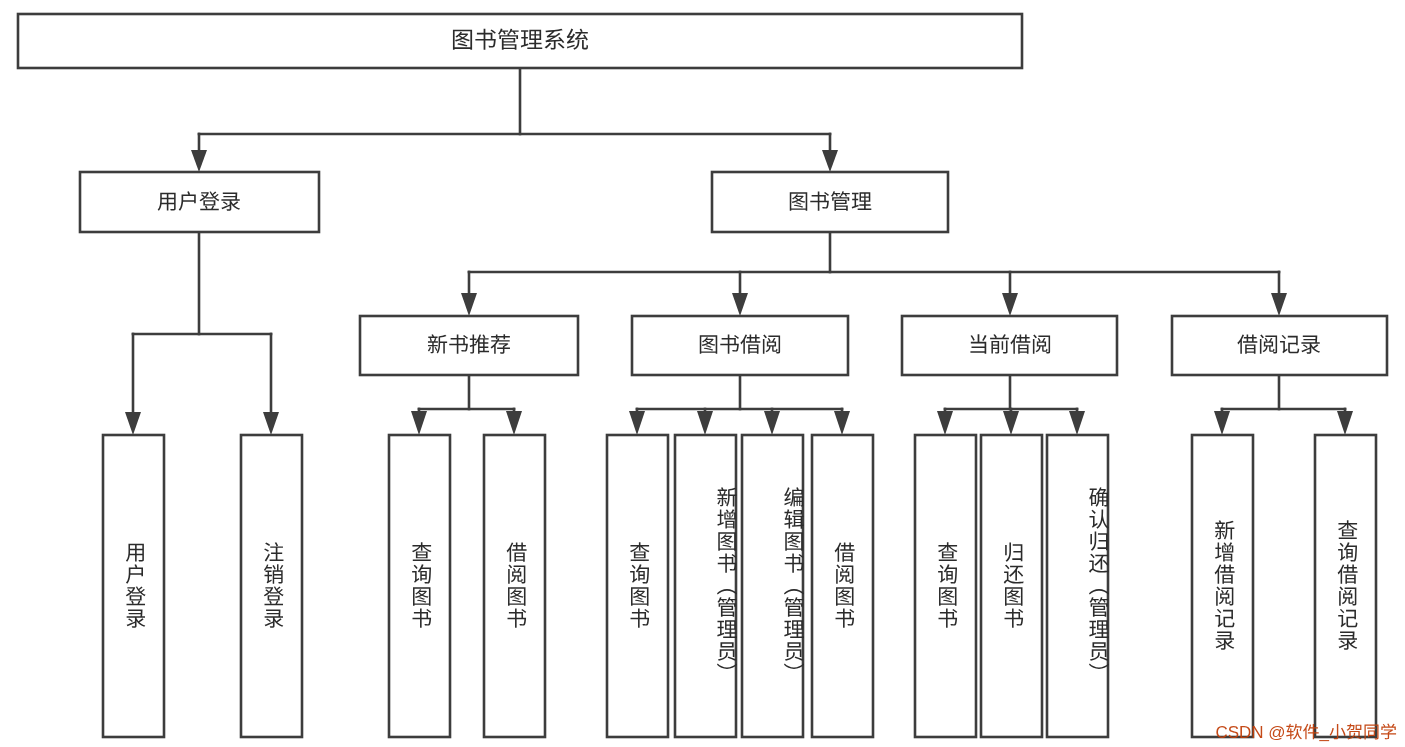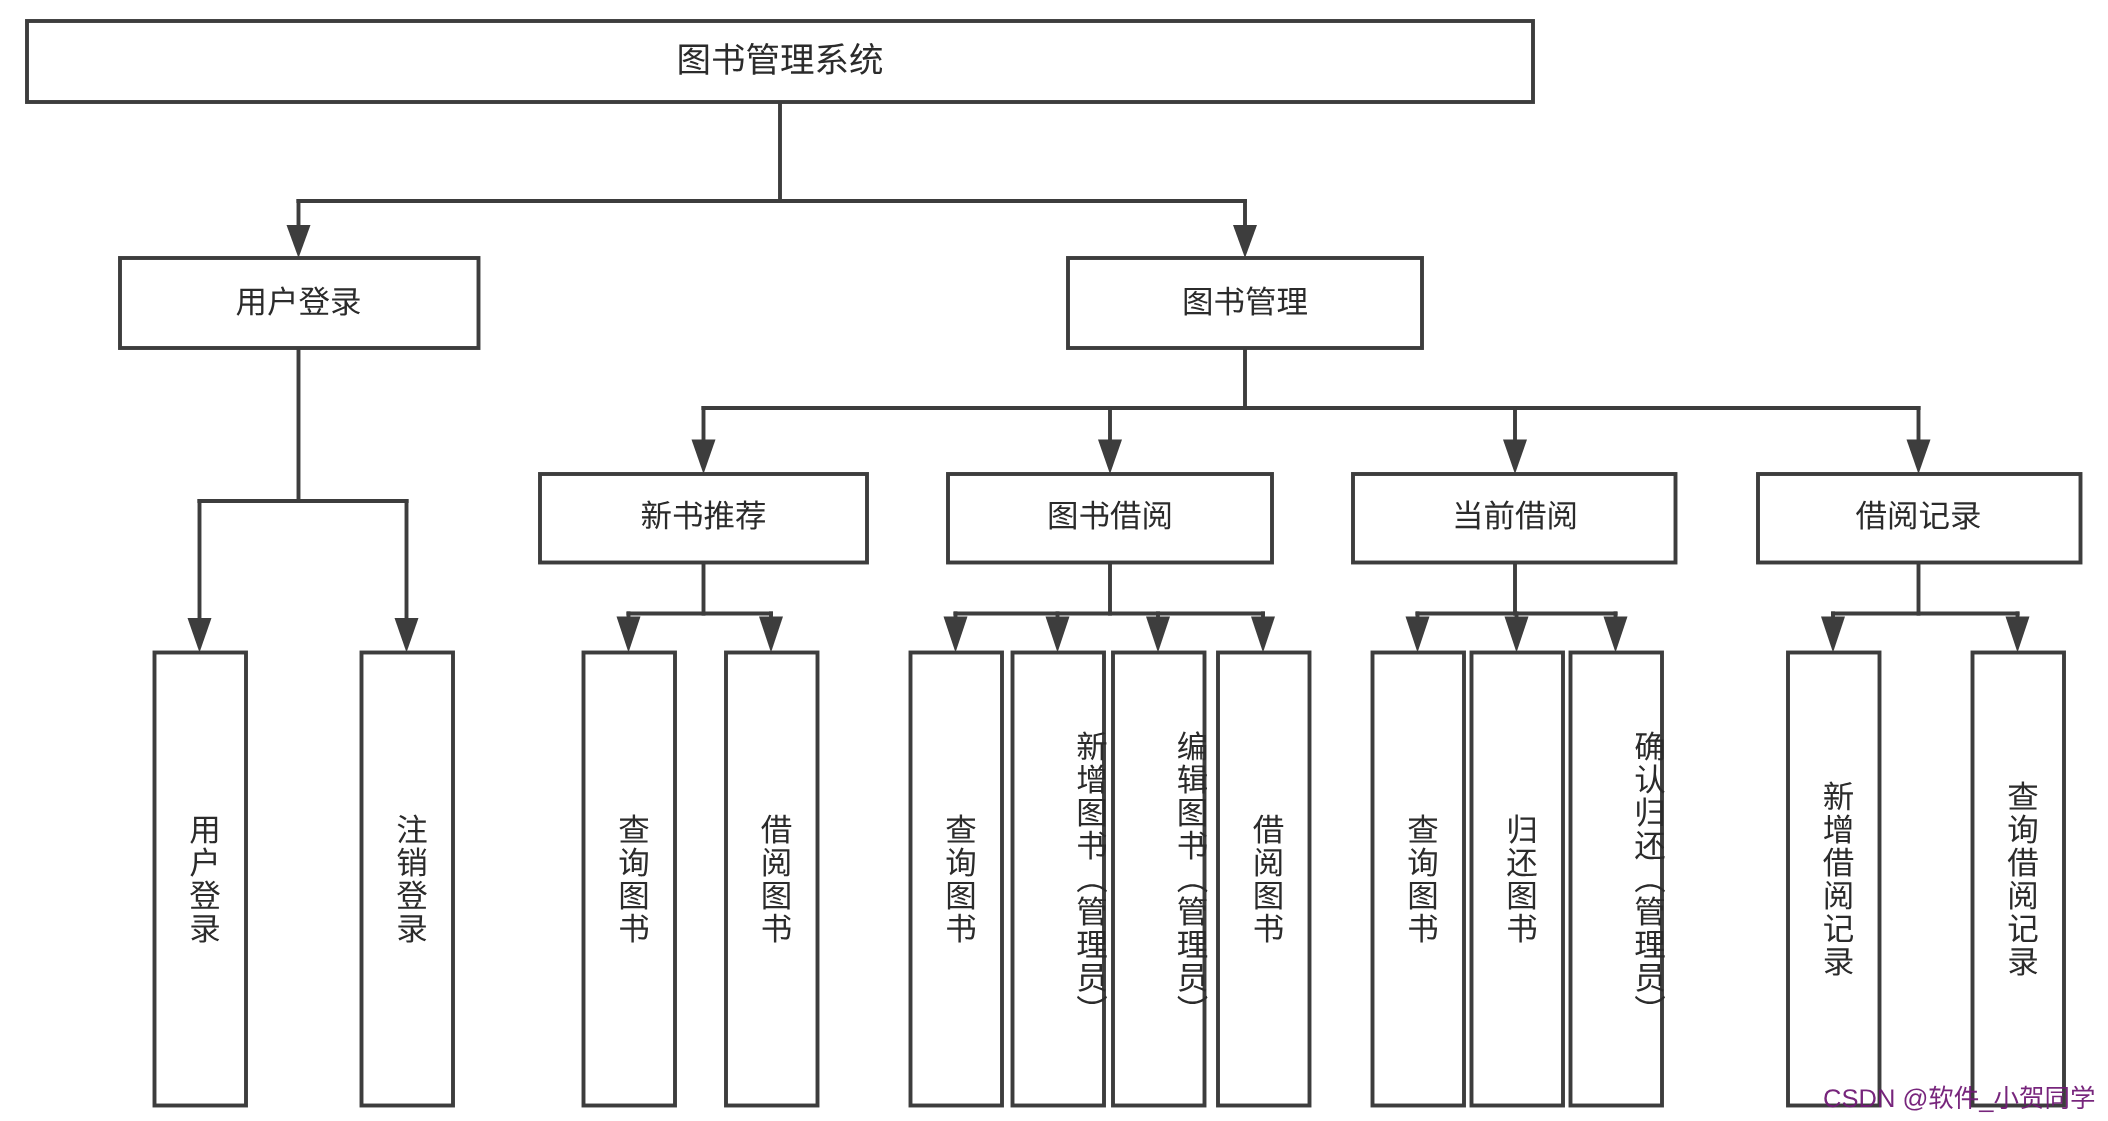--- a/index.html
+++ b/index.html
@@ -66,21 +66,21 @@
     letter-spacing: 1px;
     pointer-events: none;
     white-space: nowrap;
   }
   .watermark {
     position: absolute;
     right: 8px;
     bottom: 4px;
     font-family: "Liberation Sans", "DejaVu Sans", sans-serif;
     font-size: 17px;
-    color: #701a75;
+    color: #c2410c;
     opacity: 0.95;
     white-space: nowrap;
     pointer-events: none;
   }
 </style>
 </head>
 <body>
 
 <div id="diagram-root">
 

